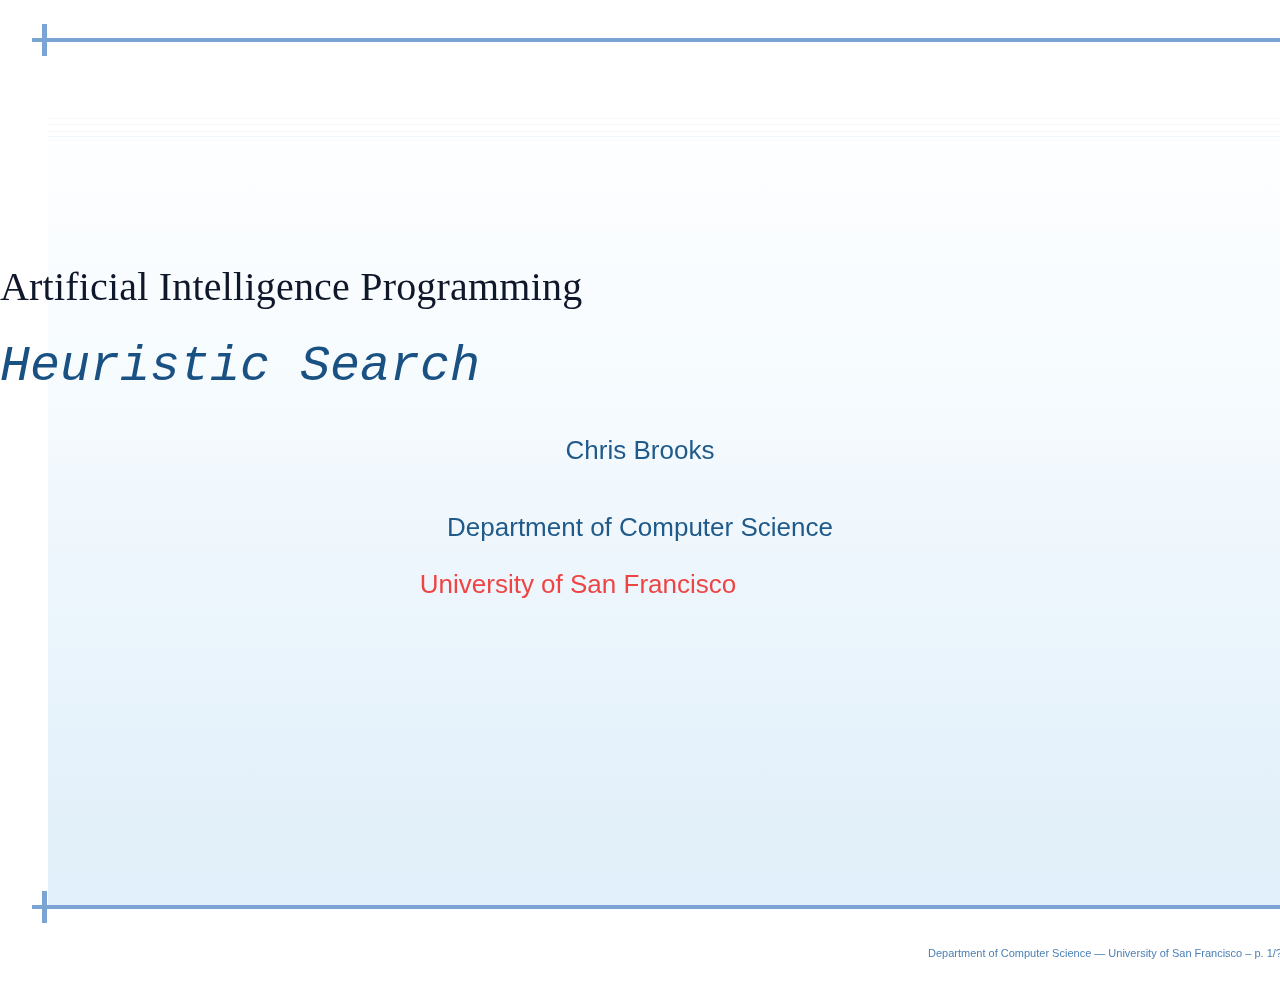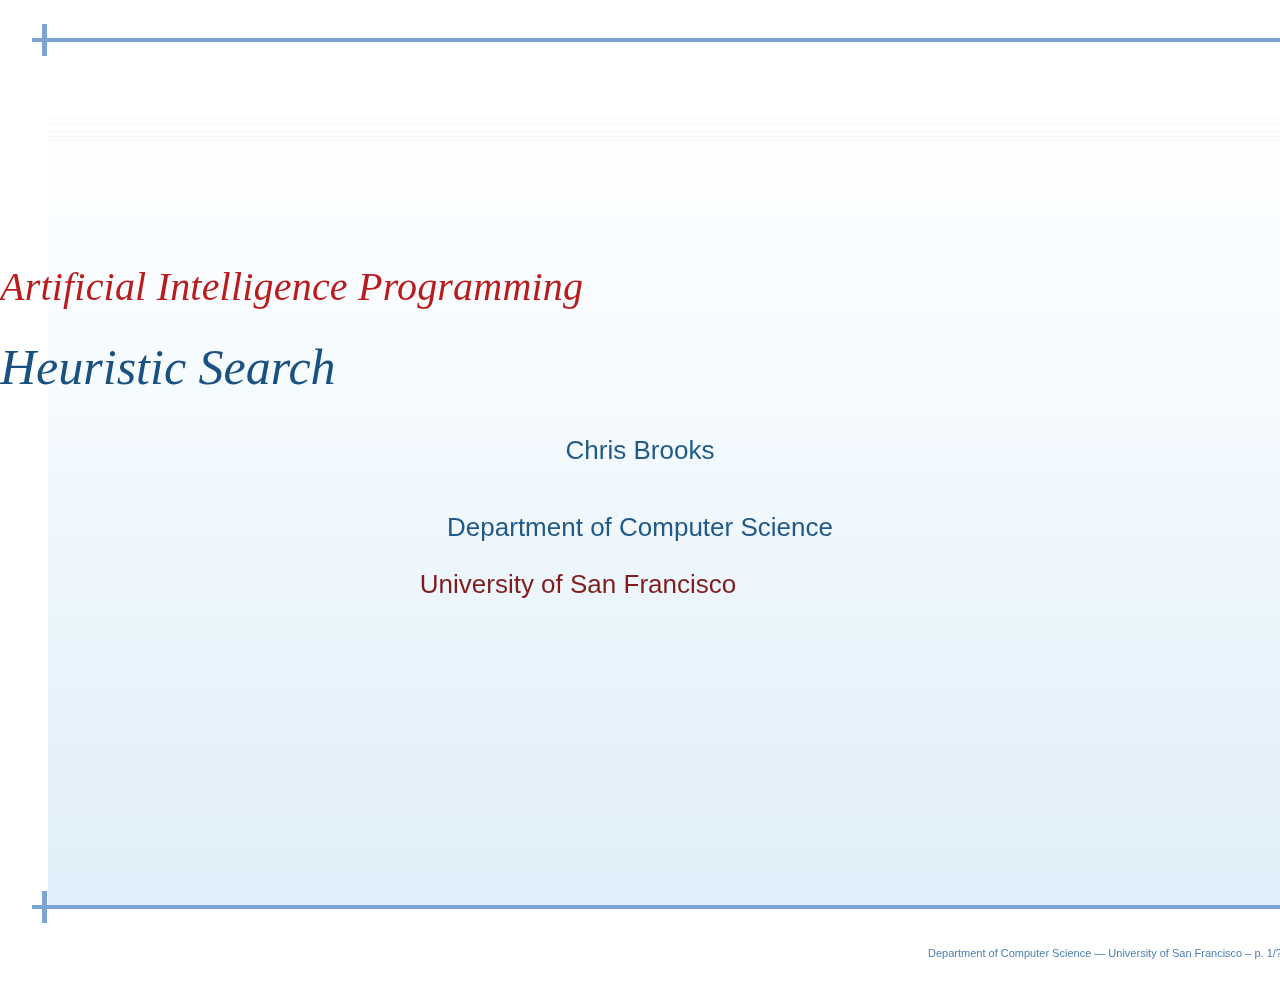--- a/index.html
+++ b/index.html
@@ -72,31 +72,30 @@
     height: 32px;
     background: #7ba3d4;
   }
   .tick.top    { top: 24px; }
   .tick.bottom { top: 891px; }
   .title-main {
     position: absolute;
     top: 262px;
     width: 1280px;
     font-family: "Liberation Serif", "DejaVu Serif", serif;
-    font-style: italic;
     font-size: 40px;
     line-height: 50px;
-    color: #b91c1c;
+    color: #0f172a;
     letter-spacing: 0.2px;
   }
   .title-sub {
     position: absolute;
     top: 336px;
     width: 1044px;
-    font-family: Liberation Serif, serif;
+    font-family: Liberation Mono, monospace;
     font-style: italic;
     font-size: 50px;
     line-height: 62px;
     color: #1a5183;
   }
 
   .author {
     position: absolute;
     top: 433px;
     width: 1280px;
@@ -117,21 +116,21 @@
     color: #1f5a8a;
   }
   .affil2 {
     position: absolute;
     top: 567px;
     width: 1156px;
     text-align: center;
     font-family: "Liberation Sans", sans-serif;
     font-size: 26px;
     line-height: 34px;
-    color: #7f1d1d;
+    color: #ef4444;
   }
 
   
   .footer {
     position: absolute;
     top: 946px;
     left: 0;
     width: 1282px;
     text-align: right;
     white-space: nowrap;

